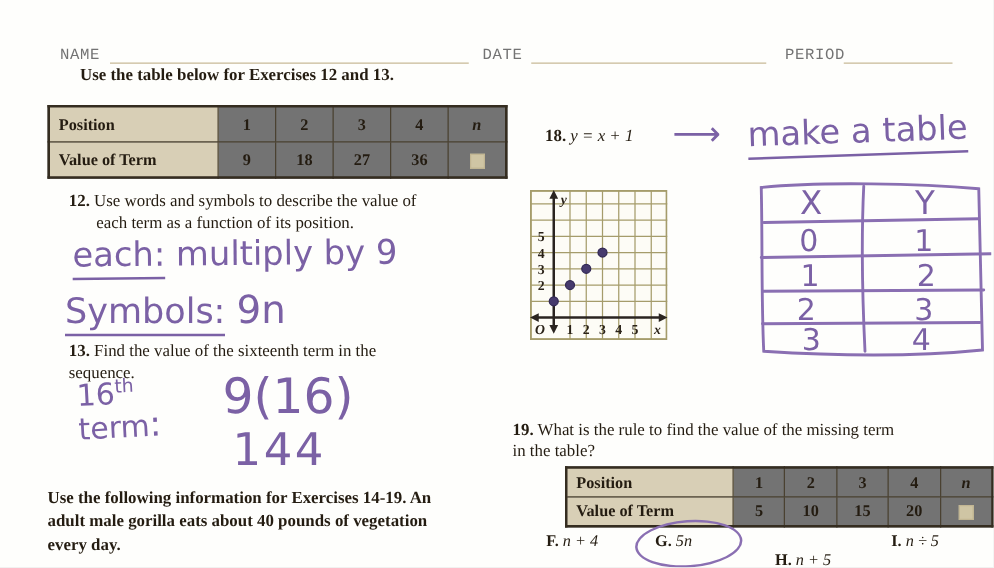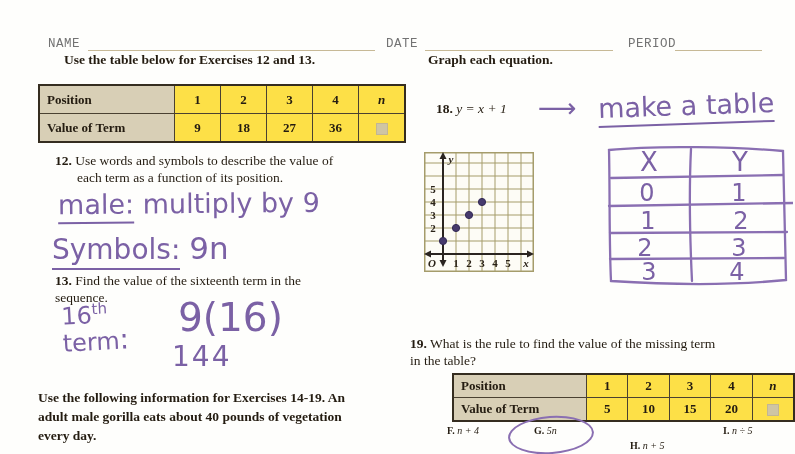--- a/index.html
+++ b/index.html
@@ -8,31 +8,31 @@
     font-family:"Liberation Serif",serif;color:#241c11;overflow:hidden;
   }
   .abs{position:absolute;}
   
   .fieldlabel{font-family:Liberation Mono, monospace;font-size:12.5px;color:#737373;letter-spacing:.5px;}
   .blank{border-bottom:1.6px solid #c7b996;height:14px;}
   .instr{font-size:13.5px;font-weight:bold;}
   .qtext{font-size:13.5px;line-height:17px;}
   .qnum{font-weight:bold;}
   
-  table.wk{border-collapse:collapse;border:2px solid #352d20;background:#fde047;}
+  table.wk{border-collapse:collapse;border:2px solid #352d20;background:#737373;}
   table.wk td{border:1.4px solid #4a4131;font-size:13px;font-weight:bold;text-align:center;padding:0;}
   table.wk td.hdr{background:#d8cfb6;text-align:left;padding-left:7px;}
   .ital{font-style:italic;}
   .sq{display:inline-block;width:10px;height:10px;background:#cfc5a4;border:1px solid #c2b693;vertical-align:middle;}
   
   .hand{font-family:"DejaVu Sans",sans-serif;color:#7b61a5;line-height:1;}
   .hand-ul{border-bottom:2.4px solid #7b61a5;padding-bottom:2px;}
   .circle-mark{border:2.4px solid #8a6fb2;border-radius:50%;transform:rotate(-4deg);}
   
-  .choice{font-size:10px;margin-left:10px;}
+  .choice{font-size:13px;}
 </style>
 </head>
 <body>
 
 <div id="sheet">
 
   <span class="abs fieldlabel" style="left:48px;top:37px;">NAME</span>
   <div class="abs blank" style="left:88px;top:36px;width:287px;"></div>
   <span class="abs fieldlabel" style="left:386px;top:37px;text-align:center;">DATE</span>
   <div class="abs blank" style="left:425px;top:36px;width:188px;"></div>
@@ -62,48 +62,47 @@
   </tbody>
     </table>
 
   <div class="abs qtext" style="left:55px;top:152px;width:345px;">
     <span class="qnum">12.</span>
     <span>Use words and symbols to describe the value of</span><br>
     <span style="padding-left:22px;">each term as a function of its position.</span>
   </div>
 
   <div class="abs hand" style="left:58px;top:190px;font-size:27px;transform:rotate(-.5deg);">
-    <span class="hand-ul">male:</span>
+    <span class="hand-ul">each:</span>
     <span>multiply by 9</span>
   </div>
   <div class="abs hand" style="left:52px;top:233px;font-size:28px;">
     <span class="hand-ul">Symbols:</span>
     <span style="font-size:31px;">9n</span>
   </div>
 
   <div class="abs qtext" style="left:55px;top:272px;width:345px;">
     <span class="qnum">13.</span>
     <span>Find the value of the sixteenth term in the</span><br>
     <span>sequence.</span>
   </div>
 
   <div class="abs hand" style="left:62px;top:302px;font-size:24px;transform:rotate(-3deg);">
     <span><span>16</span><sup style="font-size:15px;">th</sup></span><br>
     <span><span>term</span><span style="font-size:28px;">:</span></span>
   </div>
   <div class="abs hand" style="left:178px;top:298px;font-size:39px;">9(16)</div>
-  <div class="abs hand" style="left:172px;top:343px;font-size:28px;letter-spacing:2px;">144</div>
+  <div class="abs hand" style="left:186px;top:343px;font-size:36px;letter-spacing:2px;">144</div>
 
   <div class="abs instr" style="left:38px;top:388px;width:370px;line-height:19px;">
     <span>Use the following information for Exercises 14-19. An</span><br>
     <span>adult male gorilla eats about 40 pounds of vegetation</span><br>
     <span>every day.</span>
   </div>
 
-  <div class="abs instr" style="left:428px;top:52px;">Graph each equation.</div>
 
   <div class="abs qtext" style="left:436px;top:100px;">
     <span class="qnum">18.</span>
     <span class="ital">y = x + 1</span>
   </div>
   <div class="abs hand" style="left:538px;top:94px;font-size:27px;">⟶</div>
   <div class="abs hand" style="left:598px;top:92px;font-size:27px;transform:rotate(-2deg);">
     <span class="hand-ul">make a table</span>
   </div>
 

